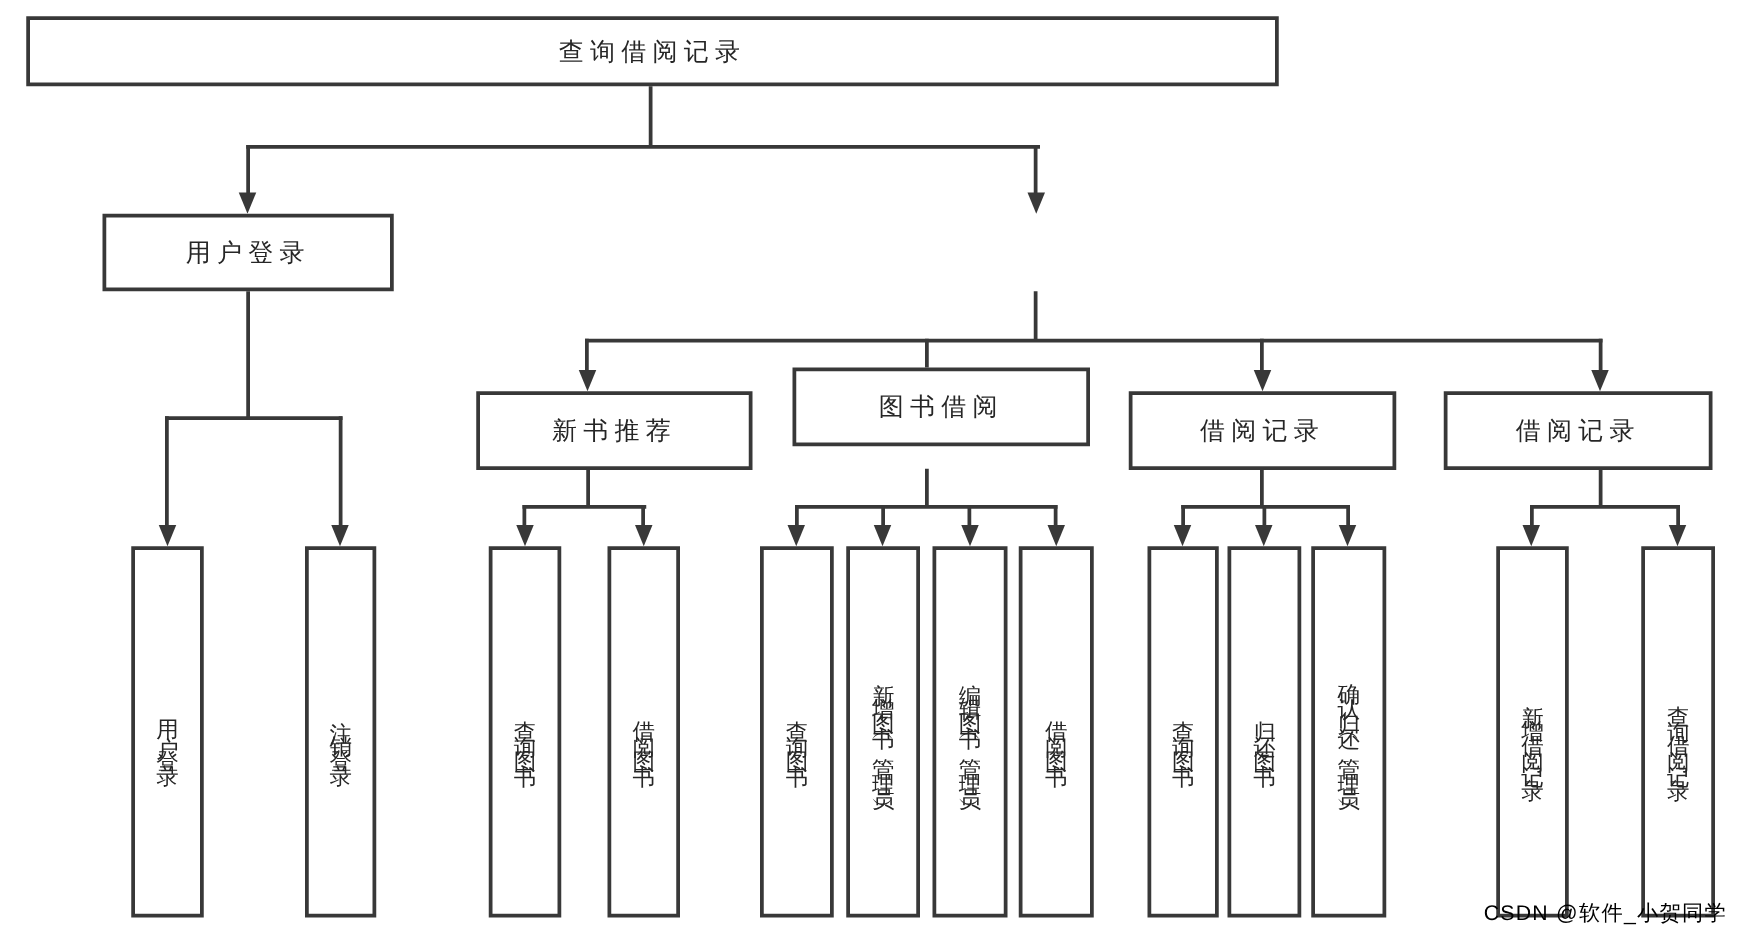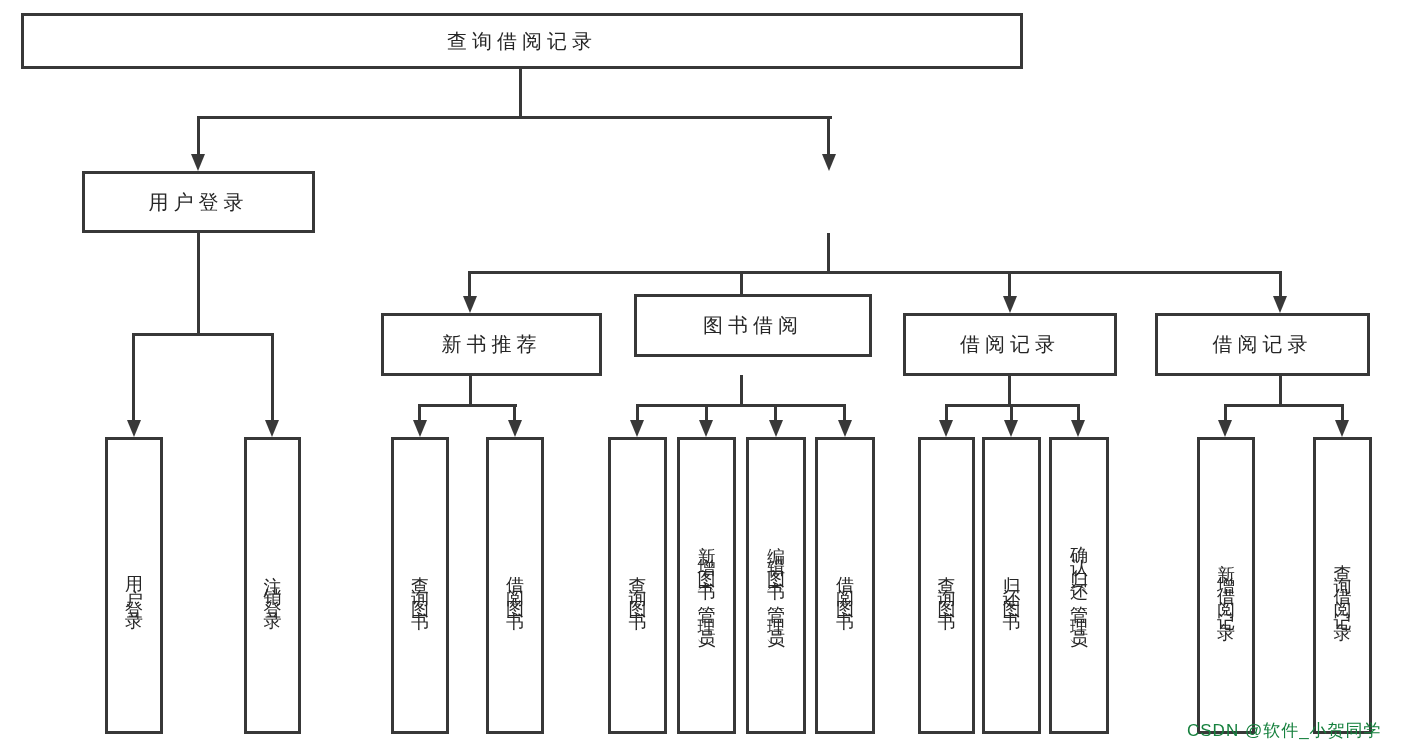--- a/index.html
+++ b/index.html
@@ -31,21 +31,21 @@
   .vline{width:3px;}
   .hline{height:3px;}
   .arrow{
     position:absolute;width:0;height:0;
     border-left:7px solid transparent;
     border-right:7px solid transparent;
     border-top:17px solid #383838;
   }
   .watermark{
     position:absolute;left:1187px;top:719px;
-    font-size:17px;color:#15803d;letter-spacing:1px;
+    font-size:17px;color:#000000;letter-spacing:1px;
     white-space:nowrap;z-index:5;
   }
 </style>
 </head>
 <body>
 
 <div id="canvas">
 
   <div class="box" style="left:21px;top:13px;width:1002px;height:56px;">
     <span class="hlabel">查询借阅记录</span>

